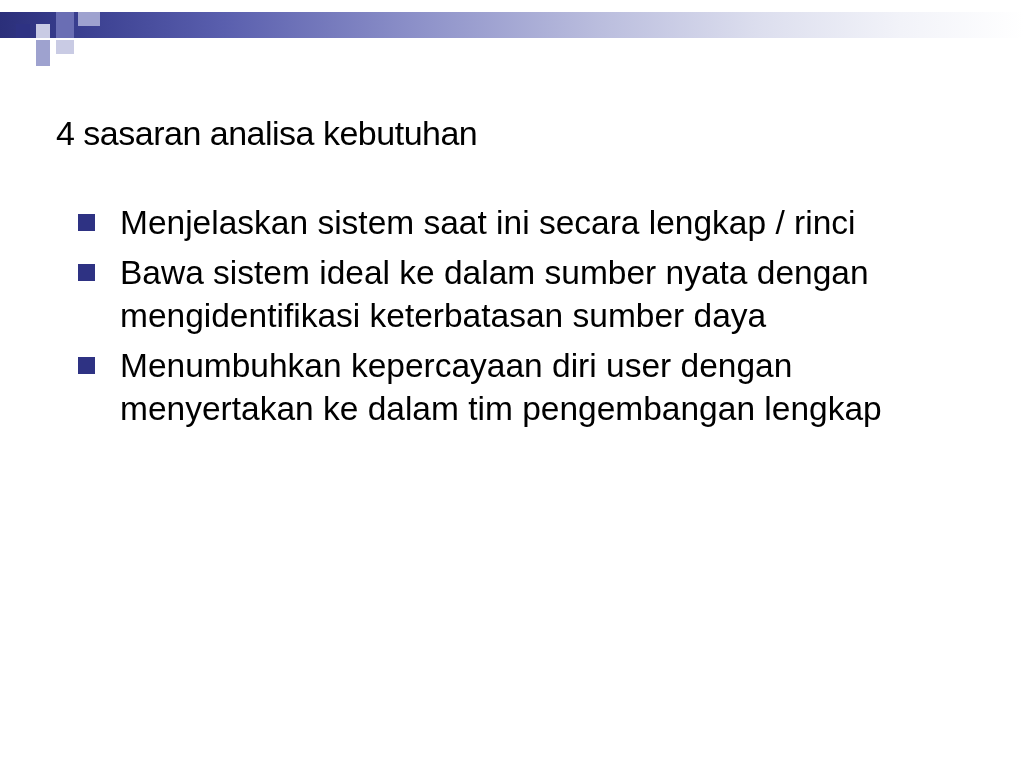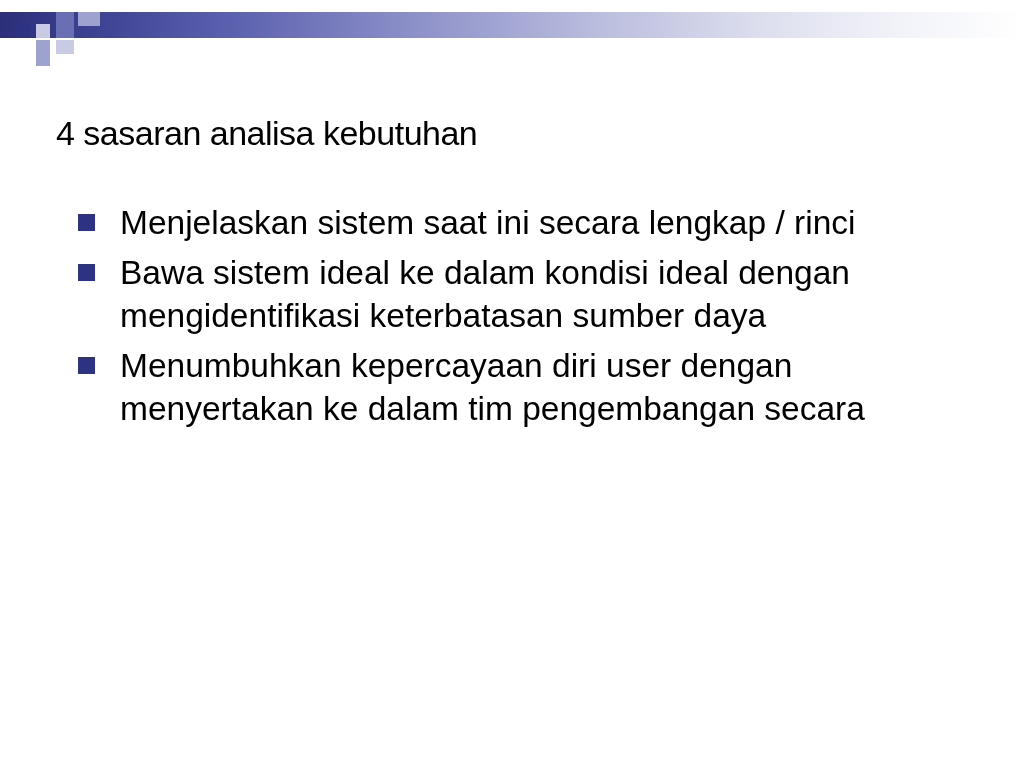--- a/index.html
+++ b/index.html
@@ -101,19 +101,19 @@
 
 <h1 class="slide-title">4 sasaran analisa kebutuhan</h1>
 
 <ul class="bullet-list">
   <li class="bullet-item">
     <span class="bullet-marker"></span>
     <span>Menjelaskan sistem saat ini secara lengkap / rinci</span>
   </li>
   <li class="bullet-item">
     <span class="bullet-marker"></span>
-    <span>Bawa sistem ideal ke dalam kondisi ideal dengan mengidentifikasi keterbatasan sumber daya</span>
+    <span>Bawa sistem ideal ke dalam sumber nyata dengan mengidentifikasi keterbatasan sumber daya</span>
   </li>
   <li class="bullet-item">
     <span class="bullet-marker"></span>
-    <span>Menumbuhkan kepercayaan diri user dengan menyertakan ke dalam tim pengembangan secara</span>
+    <span>Menumbuhkan kepercayaan diri user dengan menyertakan ke dalam tim pengembangan lengkap</span>
   </li>
 </ul>
 
 </body></html>

